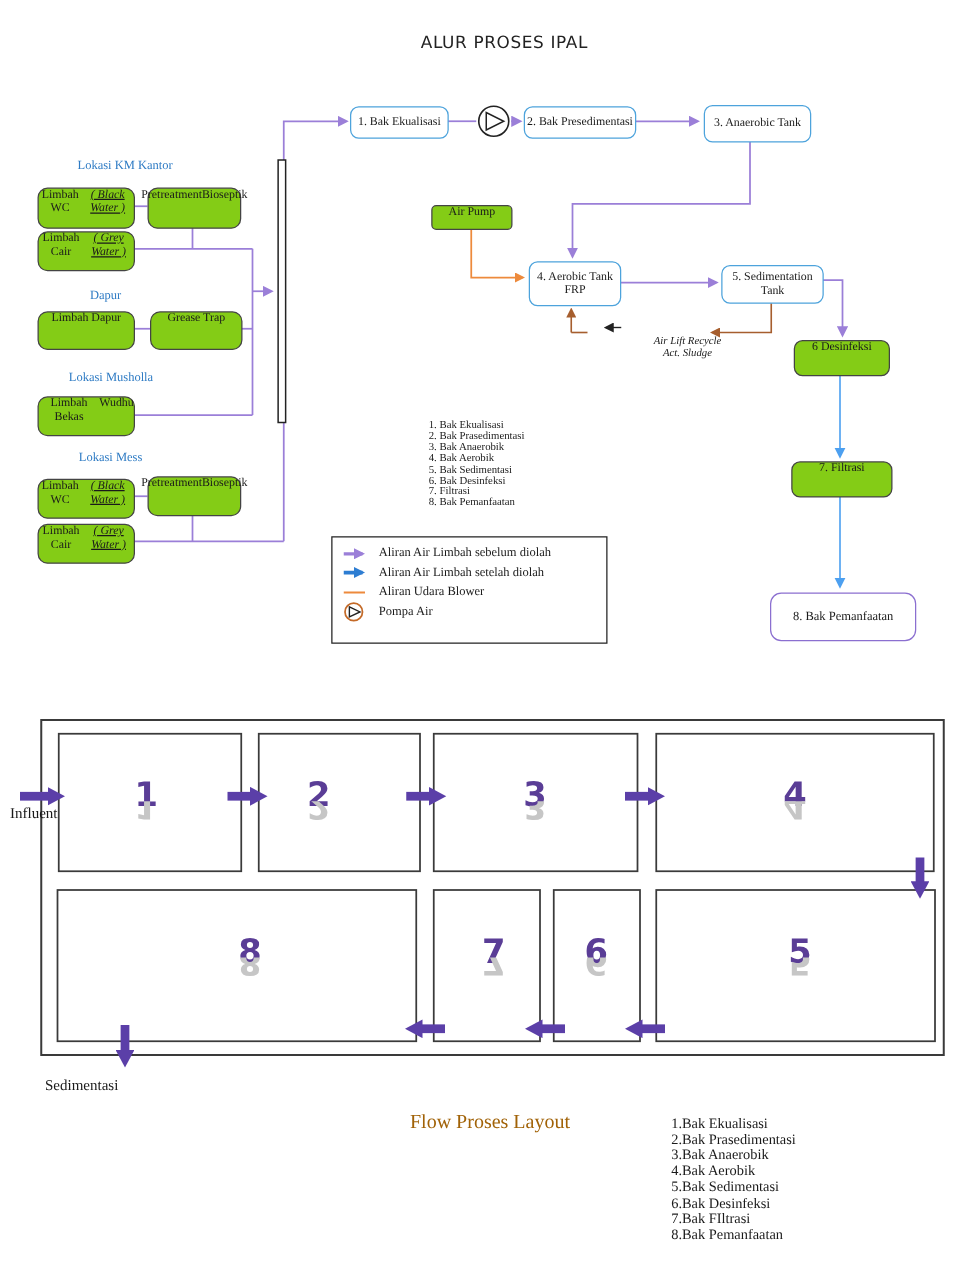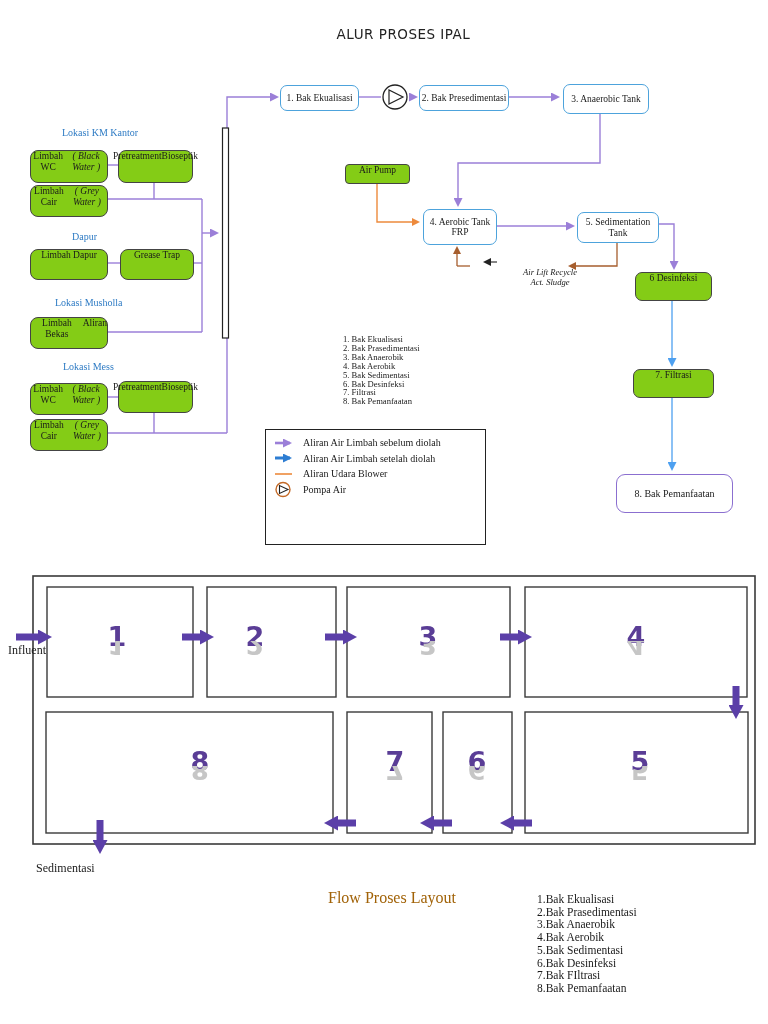--- a/index.html
+++ b/index.html
@@ -6,34 +6,34 @@
   .page{position:relative;width:768px;height:1024px;background:#fff;overflow:hidden;
         font-family:"Liberation Serif","DejaVu Serif",serif;color:#1a1a1a;}
   .title{position:absolute;left:0;right:0;top:26px;text-align:center;
          font-family:"DejaVu Sans","Liberation Sans",sans-serif;font-size:13.5px;
          letter-spacing:.5px;color:#222;padding-left:39px;}
   svg.overlay{position:absolute;left:0;top:0;}
   
   .sbox{position:absolute;border:1.2px solid #444;border-radius:8px;background:#84cc16;
         font-size:9.5px;line-height:10.5px;text-align:center;display:flex;
         flex-direction:row;justify-content:center;z-index:3;}
-  .sbox .it{font-style:italic;}
+  .sbox .it{font-style:italic;text-decoration:underline;}
   
   .bbox{position:absolute;border:1.3px solid #4da3dc;border-radius:7px;background:#fff;
         font-size:9.5px;line-height:10.5px;text-align:center;display:flex;
         flex-direction:column;justify-content:center;z-index:3;}
   .pbox{position:absolute;border:1.4px solid #8b6fd0;border-radius:9px;background:#fff;
         font-size:10px;text-align:center;display:flex;flex-direction:column;
         justify-content:center;z-index:3;}
   .seclabel{position:absolute;color:#2e7bc4;font-size:10px;white-space:nowrap;z-index:3;}
   .plist{position:absolute;left:343px;top:335px;font-size:8.6px;line-height:8.9px;z-index:3;}
   .recycle{position:absolute;left:494px;top:267px;width:112px;font-size:8.6px;
            font-style:italic;line-height:10px;text-align:center;z-index:3;}
   
-  .legend{position:absolute;left:265px;top:429px;width:221px;height:116px;
+  .legend{position:absolute;left:265px;top:429px;width:221px;height:86px;
           border:1.6px solid #222;background:#fff;z-index:3;padding-top:5px;
           box-sizing:border-box;}
   .lrow{display:flex;align-items:center;height:15.6px;padding-left:6px;}
   .lrow .sym{width:28px;flex:none;display:flex;align-items:center;}
   .lrow .lbl{margin-left:3px;font-size:10px;white-space:nowrap;}
   
   .cnum{position:absolute;width:60px;text-align:center;z-index:5;
         font-family:"DejaVu Sans","Liberation Sans",sans-serif;font-weight:bold;
         font-size:27px;line-height:27px;color:#5a3d96;}
   .cnum .r{display:block;transform:scaleY(-1);color:#c6c6c6;margin-top:-9px;
@@ -193,21 +193,21 @@
     <span class="it">( Grey Water )</span>
   </div>
   <div class="sbox" style="left:30px;top:249px;width:76px;height:29px;">
     <span>Limbah Dapur</span>
   </div>
   <div class="sbox" style="left:120px;top:249px;width:72px;height:29px;">
     <span>Grease Trap</span>
   </div>
   <div class="sbox" style="left:30px;top:317px;width:76px;height:30px;">
     <span>Limbah Bekas</span>
-    <span>Aliran</span>
+    <span>Wudhu</span>
   </div>
   <div class="sbox" style="left:30px;top:383px;width:76px;height:30px;">
     <span>Limbah WC</span>
     <span class="it">( Black Water )</span>
   </div>
   <div class="sbox" style="left:118px;top:381px;width:73px;height:30px;">
     <span>Pretreatment</span>
     <span>Bioseptik</span>
   </div>
   <div class="sbox" style="left:30px;top:419px;width:76px;height:30px;">

